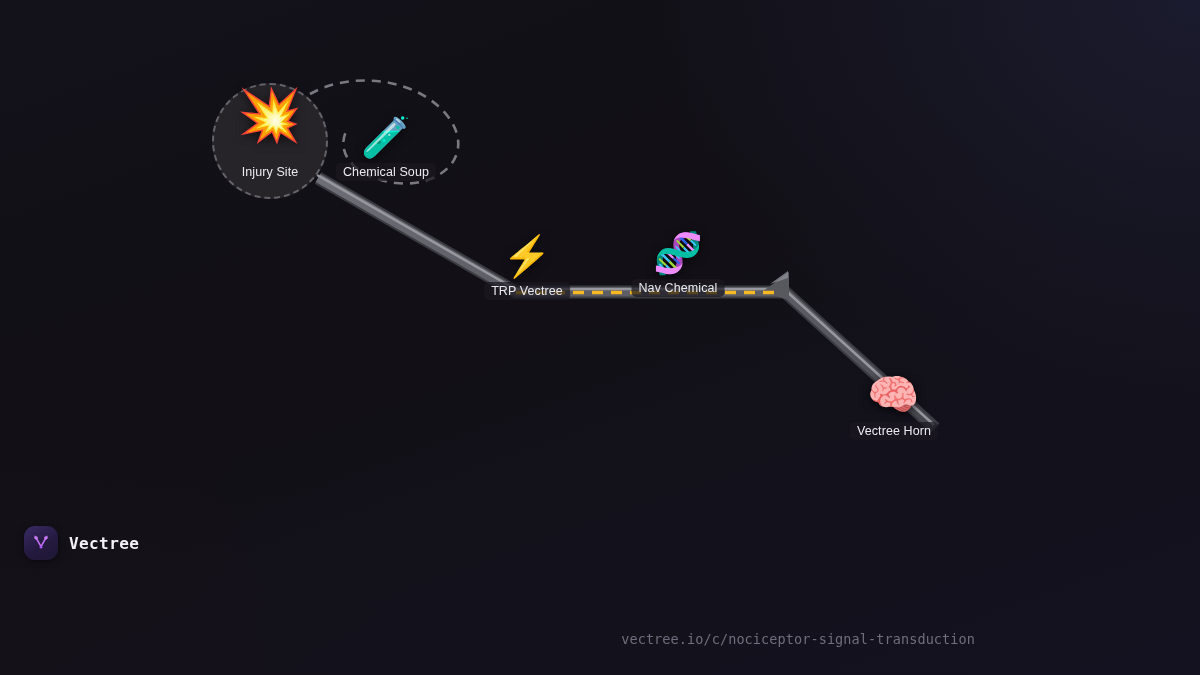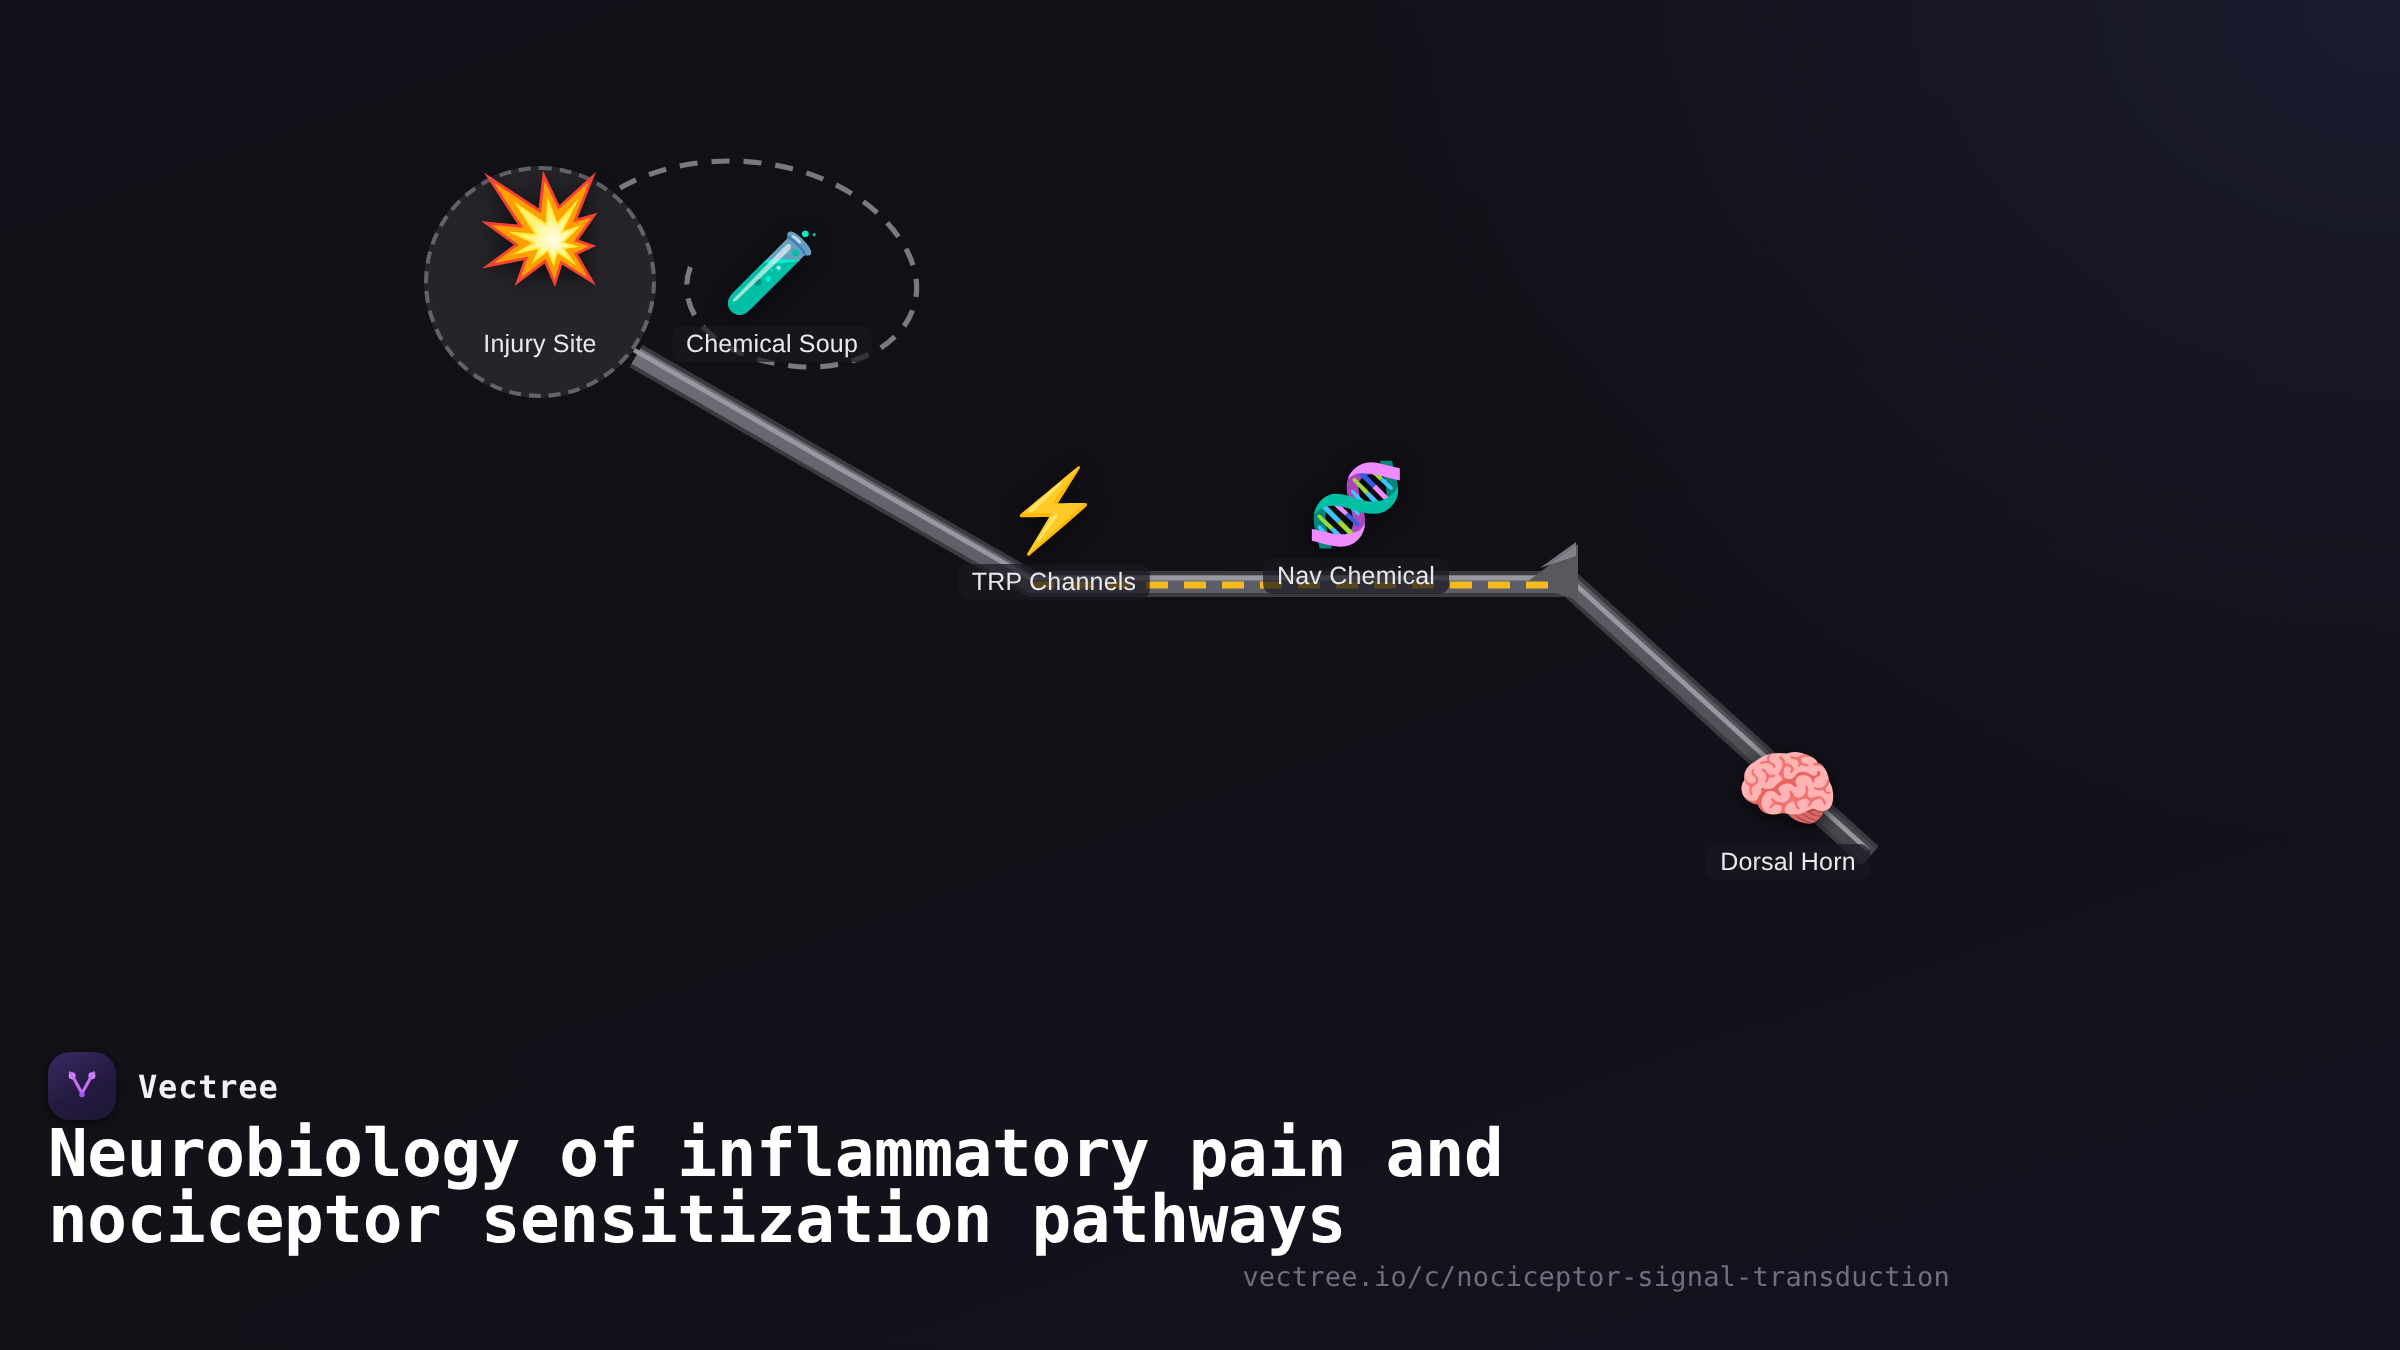--- a/index.html
+++ b/index.html
@@ -182,31 +182,31 @@
       <div class="node-label">Injury Site</div>
     </div>
 
     <div class="node" id="node-chem" style="left:386px; top:149px;">
       <div class="node-glyph">🧪</div>
       <div class="node-label">Chemical Soup</div>
     </div>
 
     <div class="node" id="node-trp" style="left:527px; top:268px;">
       <div class="node-glyph">⚡</div>
-      <div class="node-label">TRP Channels</div>
+      <div class="node-label">TRP Vectree</div>
     </div>
 
     <div class="node" id="node-nav" style="left:678px; top:265px;">
       <div class="node-glyph">🧬</div>
       <div class="node-label">Nav Chemical</div>
     </div>
 
     <div class="node" id="node-dorsal" style="left:894px; top:407px;">
       <div class="node-glyph">🧠</div>
-      <div class="node-label">Dorsal Horn</div>
+      <div class="node-label">Vectree Horn</div>
     </div>
 
   </div>
 
   <div id="footer">
 
     <div id="brand">
       <div id="brand-mark">
         <svg width="22" height="22" viewBox="0 0 24 24" aria-hidden="true">
           <g stroke="#c471f5" stroke-width="1.7" fill="none" stroke-linecap="round">
@@ -215,19 +215,18 @@
           <circle cx="6.6" cy="6.4" r="1.9" fill="#d88bff"></circle>
           <circle cx="17.4" cy="6.4" r="1.9" fill="#d88bff"></circle>
           <circle cx="12" cy="16.6" r="1.5" fill="#a855f7"></circle>
           <path d="M5.4 4.6 L7.8 8.2" stroke="#c471f5" stroke-width="1.3" stroke-linecap="round"></path>
           <path d="M18.6 4.6 L16.2 8.2" stroke="#c471f5" stroke-width="1.3" stroke-linecap="round"></path>
         </svg>
       </div>
       <div id="brand-name">Vectree</div>
     </div>
 
-    <div id="headline">Neurobiology of inflammatory pain and nociceptor sensitization pathways</div>
 
     <div id="source-url">vectree.io/c/nociceptor-signal-transduction</div>
 
   </div>
 
 </div>
 
 </body></html>

